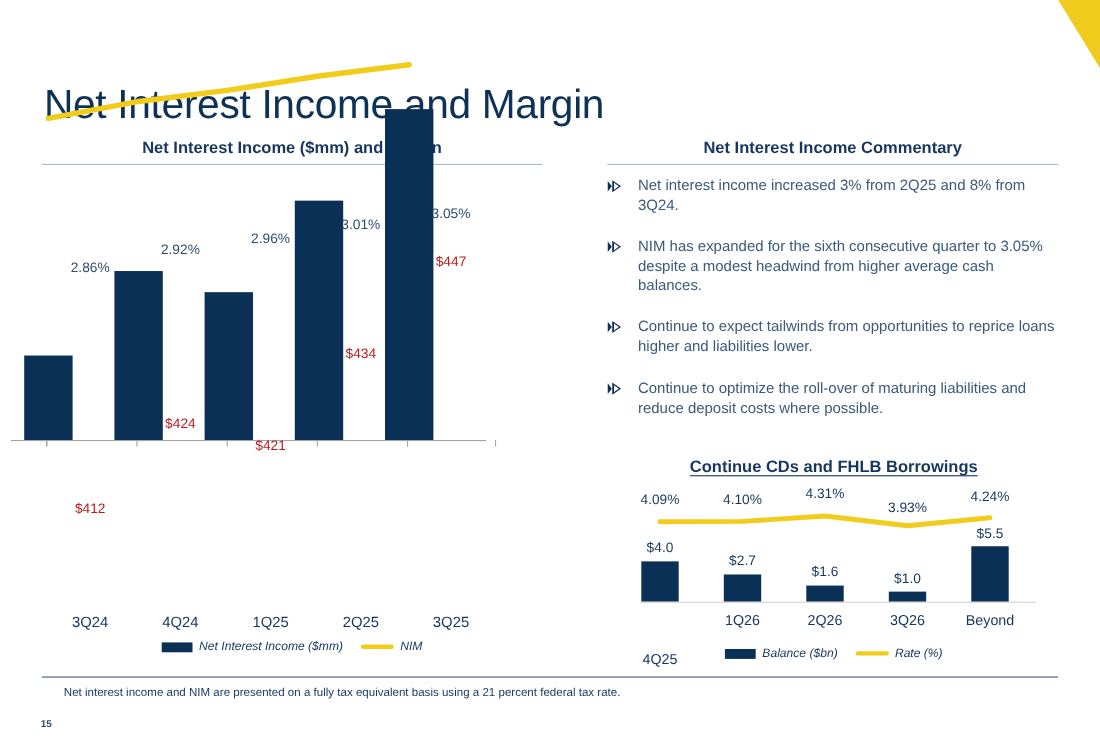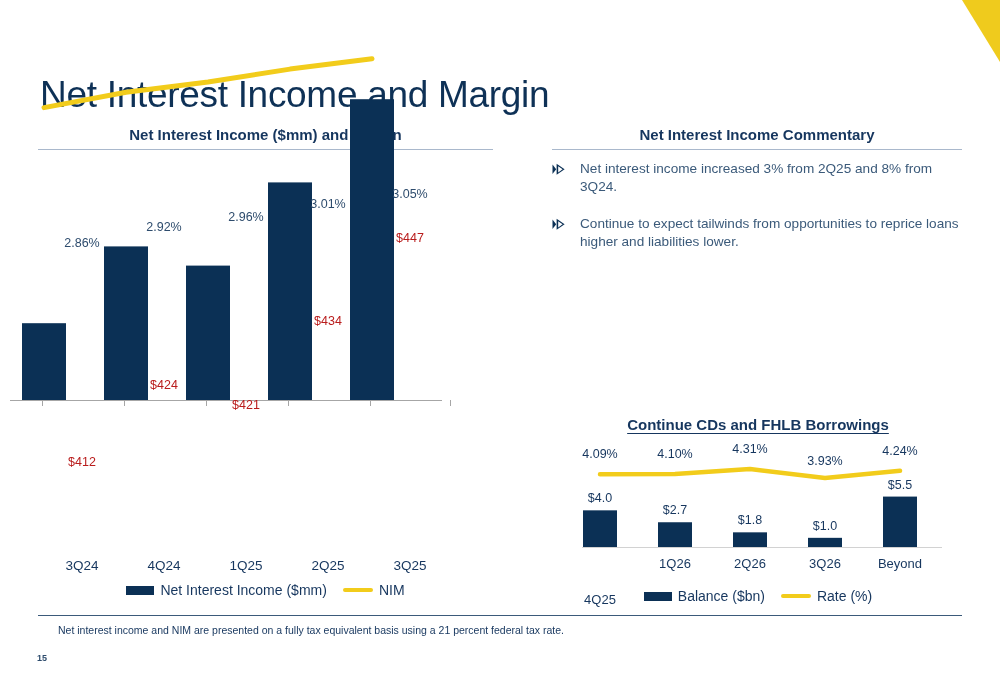--- a/index.html
+++ b/index.html
@@ -46,21 +46,21 @@
     position:absolute;top:558px;font-size:13.5px;color:#16365E;text-align:center;width:70px;
   }
 
   
   .legend{
     position:absolute;display:flex;align-items:center;justify-content:center;gap:16px;
   }
   .leg-item{display:flex;align-items:center;gap:6px;}
   .leg-swatch-bar{width:28px;height:9px;background:#0B3055;}
   .leg-swatch-line{width:30px;height:4px;background:#F2CC1B;border-radius:2px;}
-  .leg-text{font-size:14px;color:#16365E;}
+  .leg-text{font-size:11px;color:#16365E;font-style:italic;}
 
   
   .bullets{position:absolute;left:552px;top:160px;width:412px;}
   .bullet{display:flex;gap:12px;margin-bottom:19px;}
   .bullet-ico{flex:0 0 auto;width:16px;padding-top:3px;}
   .bullet-txt{
     font-size:13.6px;line-height:1.33;color:#3B5A7A;
   }
 
   
@@ -166,39 +166,59 @@
         <span class="bullet-txt">Net interest income increased 3% from 2Q25 and 8% from 3Q24.</span>
       </div>
       <div class="bullet">
         <span class="bullet-ico">
           <svg width="14" height="13" viewBox="0 0 14 13">
             <path d="M0.5 1.5 L4.2 6.3 L0.5 11.1 Z" fill="#0B3055"></path>
             <path d="M4.6 0.8 L12.6 6.3 L4.6 11.8 Z" fill="#0B3055"></path>
             <path d="M6.2 3.2 L6.2 9.4 L10.6 6.3 Z" fill="#ffffff"></path>
           </svg>
         </span>
+        <span class="bullet-txt">NIM has expanded for the sixth consecutive quarter to 3.05% despite a modest headwind from higher average cash balances.</span>
+      </div>
+      <div class="bullet">
+        <span class="bullet-ico">
+          <svg width="14" height="13" viewBox="0 0 14 13">
+            <path d="M0.5 1.5 L4.2 6.3 L0.5 11.1 Z" fill="#0B3055"></path>
+            <path d="M4.6 0.8 L12.6 6.3 L4.6 11.8 Z" fill="#0B3055"></path>
+            <path d="M6.2 3.2 L6.2 9.4 L10.6 6.3 Z" fill="#ffffff"></path>
+          </svg>
+        </span>
         <span class="bullet-txt">Continue to expect tailwinds from opportunities to reprice loans higher and liabilities lower.</span>
+      </div>
+      <div class="bullet">
+        <span class="bullet-ico">
+          <svg width="14" height="13" viewBox="0 0 14 13">
+            <path d="M0.5 1.5 L4.2 6.3 L0.5 11.1 Z" fill="#0B3055"></path>
+            <path d="M4.6 0.8 L12.6 6.3 L4.6 11.8 Z" fill="#0B3055"></path>
+            <path d="M6.2 3.2 L6.2 9.4 L10.6 6.3 Z" fill="#ffffff"></path>
+          </svg>
+        </span>
+        <span class="bullet-txt">Continue to optimize the roll-over of maturing liabilities and reduce deposit costs where possible.</span>
       </div>
     </div>
 
   <div>
     <div class="chart2-title"><span>Continue CDs and FHLB Borrowings</span></div>
     <svg id="c2-plot" class="chart2" width="380" height="110">
         <rect x="11" y="70.33333333333331" width="34" height="36.666666666666664" fill="#0B3055"></rect>
         <rect x="86" y="82.25" width="34" height="24.75" fill="#0B3055"></rect>
         <rect x="161" y="92.33333333333337" width="34" height="14.666666666666666" fill="#0B3055"></rect>
         <rect x="236" y="97.83333333333337" width="34" height="9.166666666666666" fill="#0B3055"></rect>
         <rect x="311" y="56.583333333333314" width="34" height="50.416666666666664" fill="#0B3055"></rect>
         <polyline points="28,34.23333333333335 103,34 178,29.100000000000023 253,37.96666666666664 328,30.73333333333335" fill="none" stroke="#F2CC1B" stroke-width="4.5" stroke-linecap="round" stroke-linejoin="round"></polyline>
       </svg>
     <div class="axis-line2"></div>
     <div id="c2-barlabels">
         <div class="bar2-lbl" style="left: 565px; top: 491.333px;">$4.0</div>
         <div class="bar2-lbl" style="left: 640px; top: 503.25px;">$2.7</div>
-        <div class="bar2-lbl" style="left: 715px; top: 513.333px;">$1.8</div>
+        <div class="bar2-lbl" style="left: 715px; top: 513.333px;">$1.6</div>
         <div class="bar2-lbl" style="left: 790px; top: 518.833px;">$1.0</div>
         <div class="bar2-lbl" style="left: 865px; top: 477.583px;">$5.5</div>
       </div>
     <div id="c2-ratelabels">
         <div class="rate-lbl" style="left: 565px; top: 447.233px;">4.09%</div>
         <div class="rate-lbl" style="left: 640px; top: 447px;">4.10%</div>
         <div class="rate-lbl" style="left: 715px; top: 442.1px;">4.31%</div>
         <div class="rate-lbl" style="left: 790px; top: 453.967px;">3.93%</div>
         <div class="rate-lbl" style="left: 865px; top: 443.733px;">4.24%</div>
       </div>

